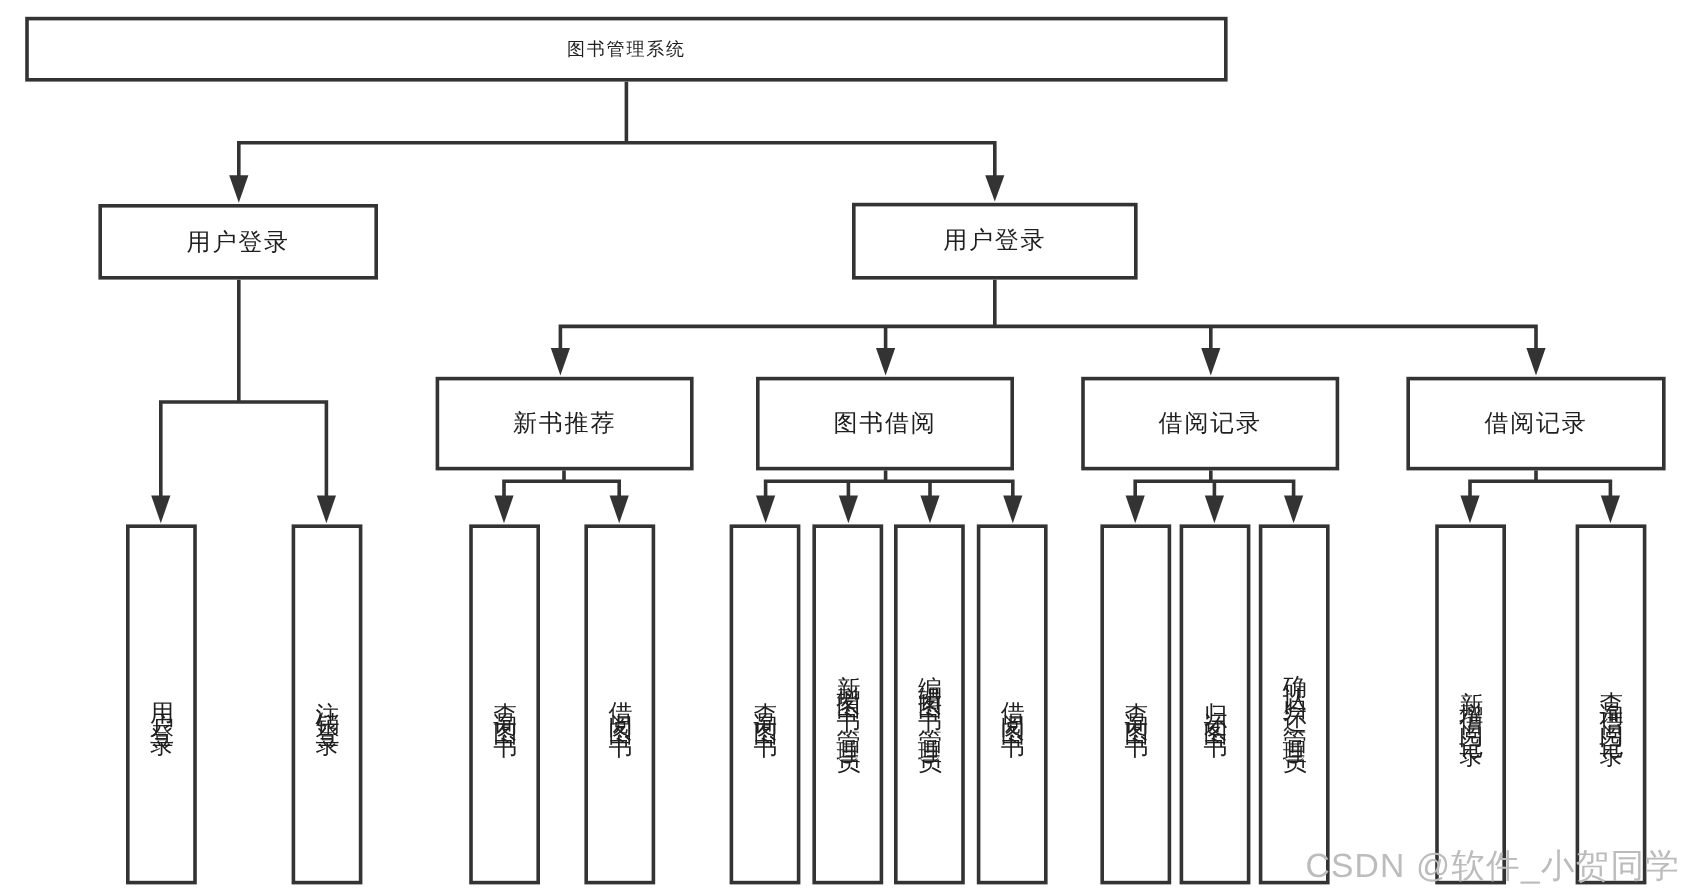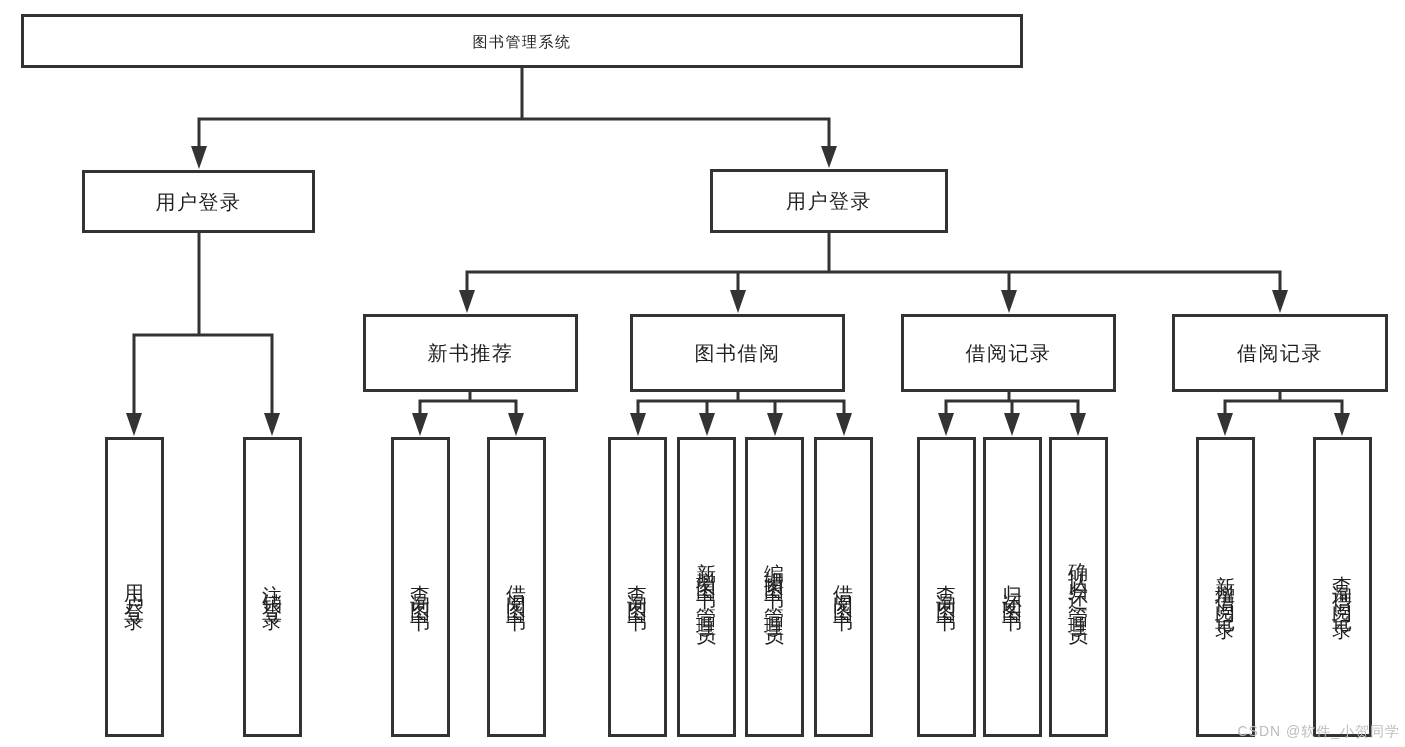--- a/index.html
+++ b/index.html
@@ -40,21 +40,21 @@
     top:437px;height:300px;width:59px;
     writing-mode:vertical-rl;
     text-orientation:mixed;
     letter-spacing:9px;
     font-size:20px;
   }
   .watermark{
     position:absolute;
     right:5px;bottom:6px;
     color:var(--watermark);
-    font-size:14px;
+    font-size:28px;
     letter-spacing:1px;
     z-index:5;
     white-space:nowrap;
   }
 </style>
 </head>
 <body>
 
 <div class="canvas">
 

